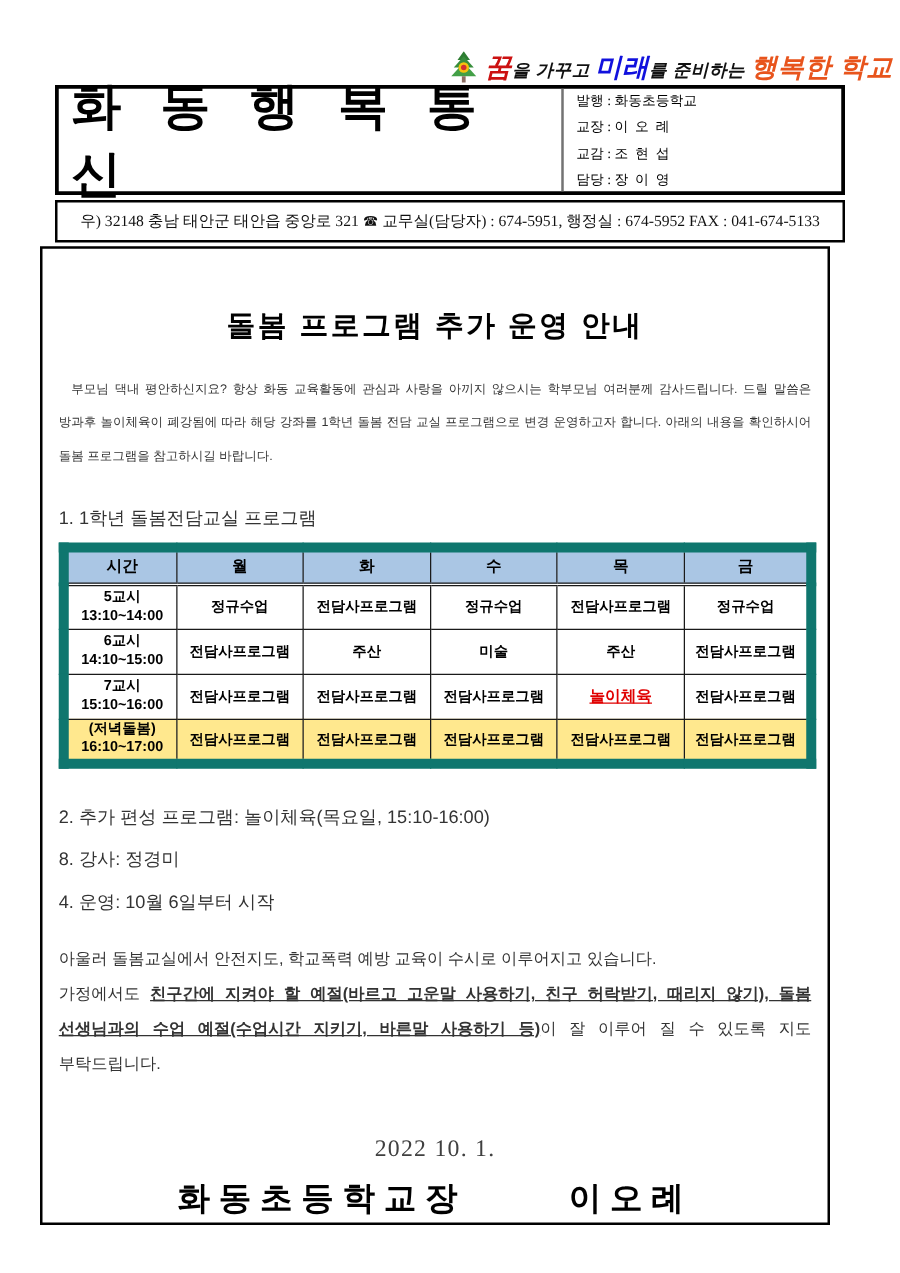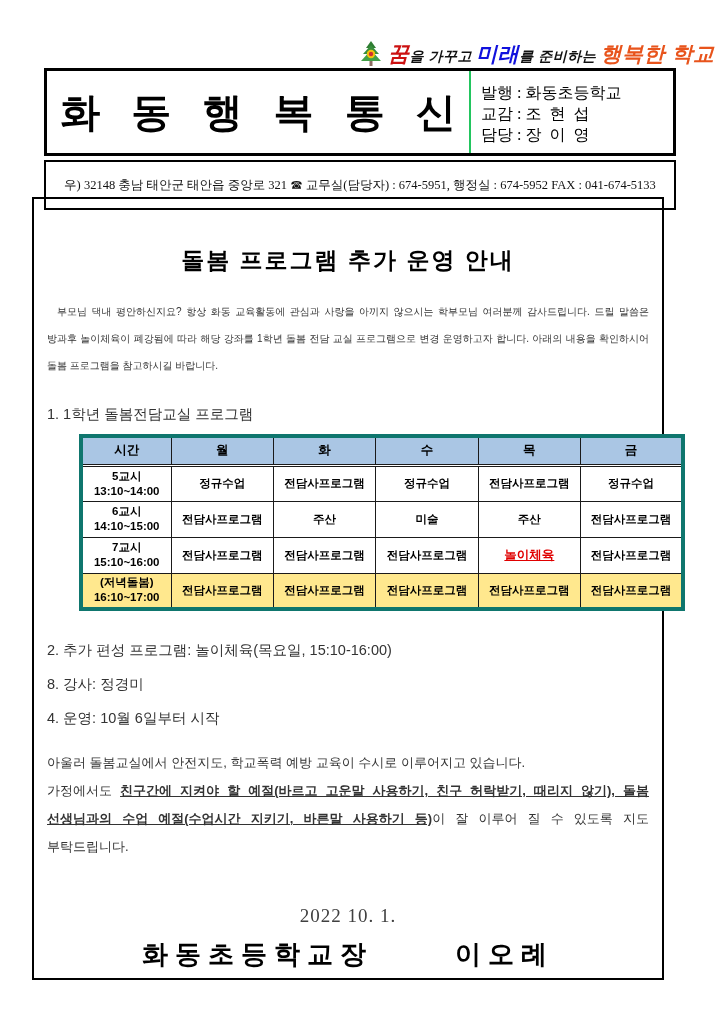--- a/index.html
+++ b/index.html
@@ -25,29 +25,29 @@
   .masthead {
     position:absolute; top:68px; left:44px; width:632px; height:88px;
     border:3px solid #000; display:flex;
   }
   .masthead-title {
     flex:1; display:flex; align-items:center; justify-content:center;
     font-size:40px; font-weight:bold; letter-spacing:10px; color:#000;
     padding-left:10px;
   }
   .masthead-info {
-    width:204px; border-left:2px solid #22c55e; padding:6px 10px 4px 10px;
-    font-family:"Liberation Serif", serif; font-size:16px; color:#000;
+    width:224px; border-left:2px solid #737373; padding:6px 10px 4px 10px;
+    font-family:"Liberation Serif", serif; font-size:11px; color:#000;
     display:flex; flex-direction:column; justify-content:center; gap:2px;
   }
   .info-line { display:flex; white-space:pre; line-height:19px; }
   .info-line .lbl { flex:0 0 auto; }
   
   .address-bar {
-    position:absolute; top:160px; left:44px; width:632px; height:50px;
+    position:absolute; top:160px; left:44px; width:632px; height:34px;
     border:2px solid #000; display:flex; align-items:center; justify-content:center;
     font-family:"Liberation Serif", serif; font-size:12.5px; color:#111;
     white-space:nowrap;
   }
   
   .main-box {
     position:absolute; top:197px; left:32px; width:632px; height:783px;
     border:2px solid #000; padding:4px 13px;
   }
   .notice-title {
@@ -55,21 +55,21 @@
     letter-spacing:2px; color:#000;
   }
   .intro {
     margin-top:22px; font-size:10px; line-height:27px; color:#333;
     text-align:justify; text-indent:1em; word-break:keep-all;
   }
   .section-label { margin-top:26px; font-size:14.5px; color:#333; }
   
   table.schedule {
     margin-top:10px; width:606px; border-collapse:collapse;
-    border:4px solid #0f766e; table-layout:fixed;margin-left:32px;
+    border:8px solid #0f766e; table-layout:fixed;
   }
   table.schedule col.c-time { width:90px; }
   table.schedule th, table.schedule td {
     border:1px solid #1a1a1a; text-align:center; vertical-align:middle;
     font-weight:bold; color:#000;
   }
   table.schedule th {
     background:#aac6e4; font-size:12.5px; height:29px;
     border-bottom:3px double #1a1a1a;
   }
@@ -109,20 +109,21 @@
     <circle cx="11" cy="13" r="2.2" fill="#d32f2f"></circle>
     <rect x="9.5" y="20" width="3" height="5" fill="#8d6e63"></rect>
   </svg>
   <span class="txt"><span class="big red">꿈</span><span>을 가꾸고 </span><span class="big blue">미래</span><span>를 준비하는 </span><span class="big orange">행복한 학교</span></span>
 </div>
 
 <div class="masthead">
   <div class="masthead-title">화 동 행 복 통 신</div>
   <div class="masthead-info">
     <div class="info-line"><span class="lbl">발행 : </span><span>화동초등학교</span></div>
+    <div class="info-line"><span class="lbl">교장 : </span><span>이  오  례</span></div>
     <div class="info-line"><span class="lbl">교감 : </span><span>조  현  섭</span></div>
     <div class="info-line"><span class="lbl">담당 : </span><span>장  이  영</span></div>
   </div>
 </div>
 
 <div class="address-bar">우) 32148 충남 태안군 태안읍 중앙로 321 ☎ 교무실(담당자) : 674-5951, 행정실 : 674-5952 FAX : 041-674-5133</div>
 
 <div class="main-box">
   <div class="notice-title">돌봄 프로그램 추가 운영 안내</div>
 

